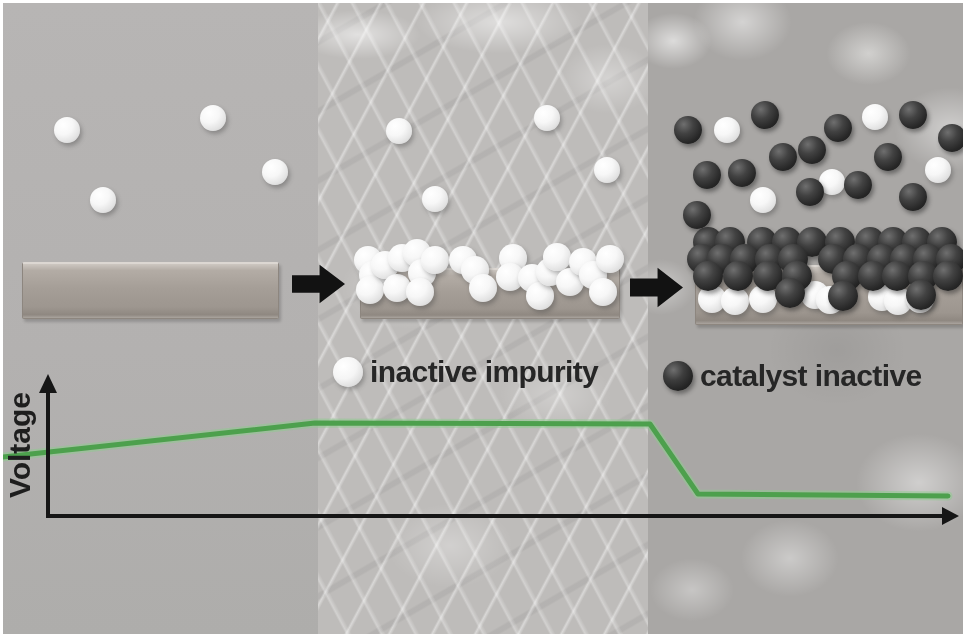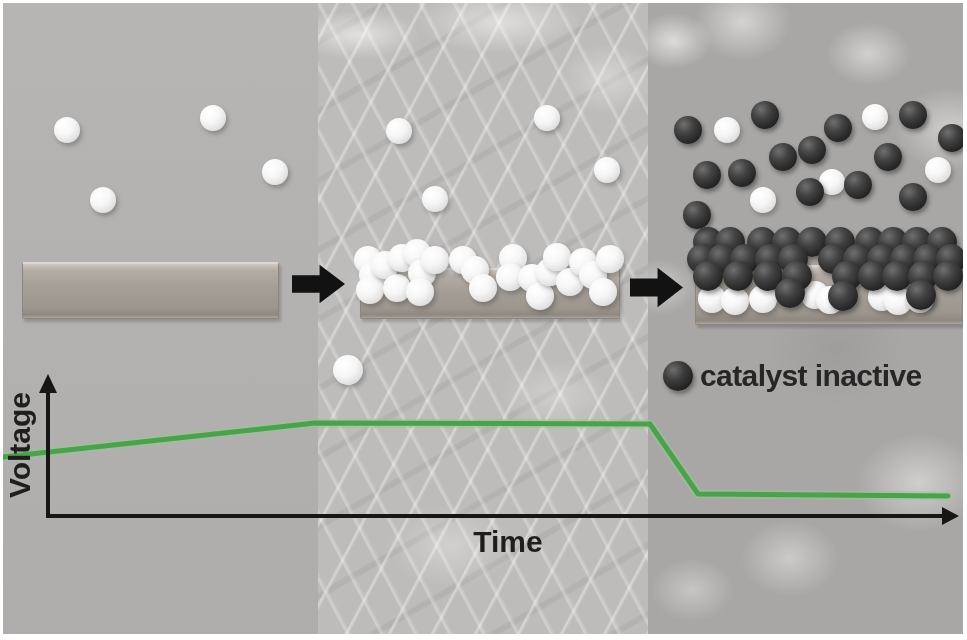--- a/index.html
+++ b/index.html
@@ -180,31 +180,31 @@
         <div class="sph d" style="left: 896px; top: 180px; width: 28px; height: 28px;"></div>
         <div class="sph d" style="left: 680px; top: 198px; width: 28px; height: 28px;"></div>
         <div class="sph d" style="left: 793px; top: 175px; width: 28px; height: 28px;"></div>
       </div>
 
     <div class="block-arrow arrow1"></div>
     <div class="block-arrow arrow2"></div>
 
     <div class="legend-item li1">
       <div class="legend-ball w"></div>
+      <div class="legend-label">inactive impurity</div>
     </div>
     <div class="legend-item li2">
       <div class="legend-ball d"></div>
       <div class="legend-label">catalyst inactive</div>
     </div>
 
     <svg class="plot-svg" width="960" height="631" viewBox="0 0 960 631">
       <polyline id="green-halo" fill="none" stroke="#90cb90" stroke-width="9" stroke-opacity="0.55" stroke-linejoin="round" stroke-linecap="round" points="0,454 312,420 647,421 695,491 945,493"></polyline>
       <polyline id="green-line" fill="none" stroke="#4da04d" stroke-width="5" stroke-linejoin="round" stroke-linecap="round" points="0,454 312,420 647,421 695,491 945,493"></polyline>
       <line x1="45" y1="381" x2="45" y2="515" stroke="#161616" stroke-width="4"></line>
       <line x1="43" y1="513" x2="945" y2="513" stroke="#161616" stroke-width="4"></line>
       <polygon points="45,371 36,390 54,390" fill="#161616"></polygon>
       <polygon points="956,513 939,504 939,522" fill="#161616"></polygon>
     </svg>
     <div class="axis-label ylabel">Voltage</div>
-    <div class="axis-label xlabel">Time</div>
 
   </div>
 </div>
 
 </body></html>

